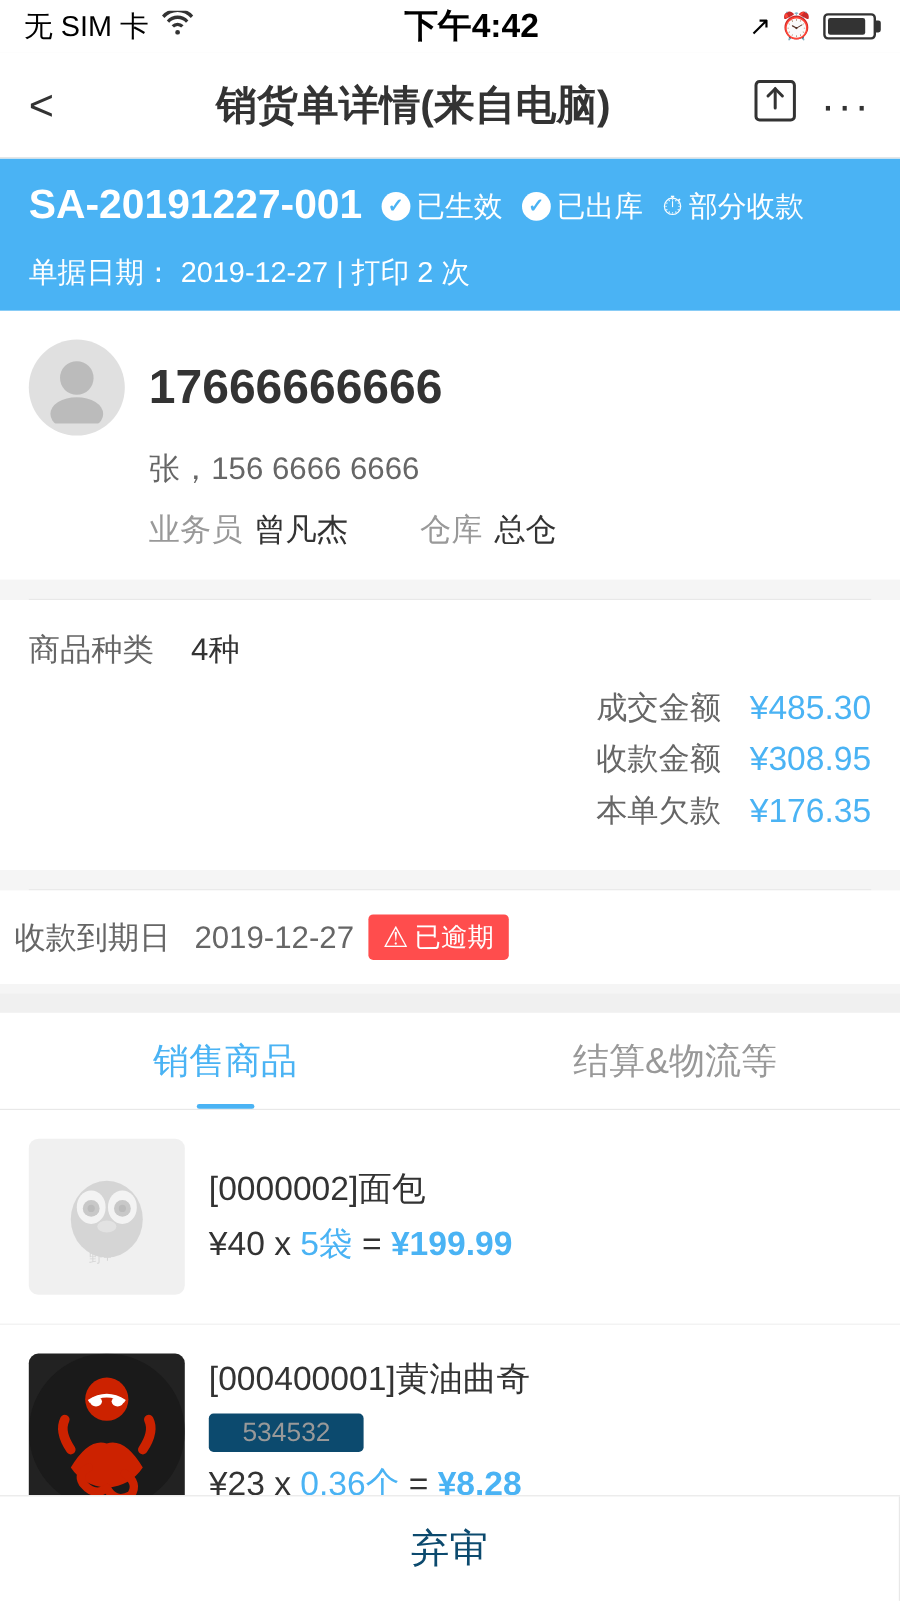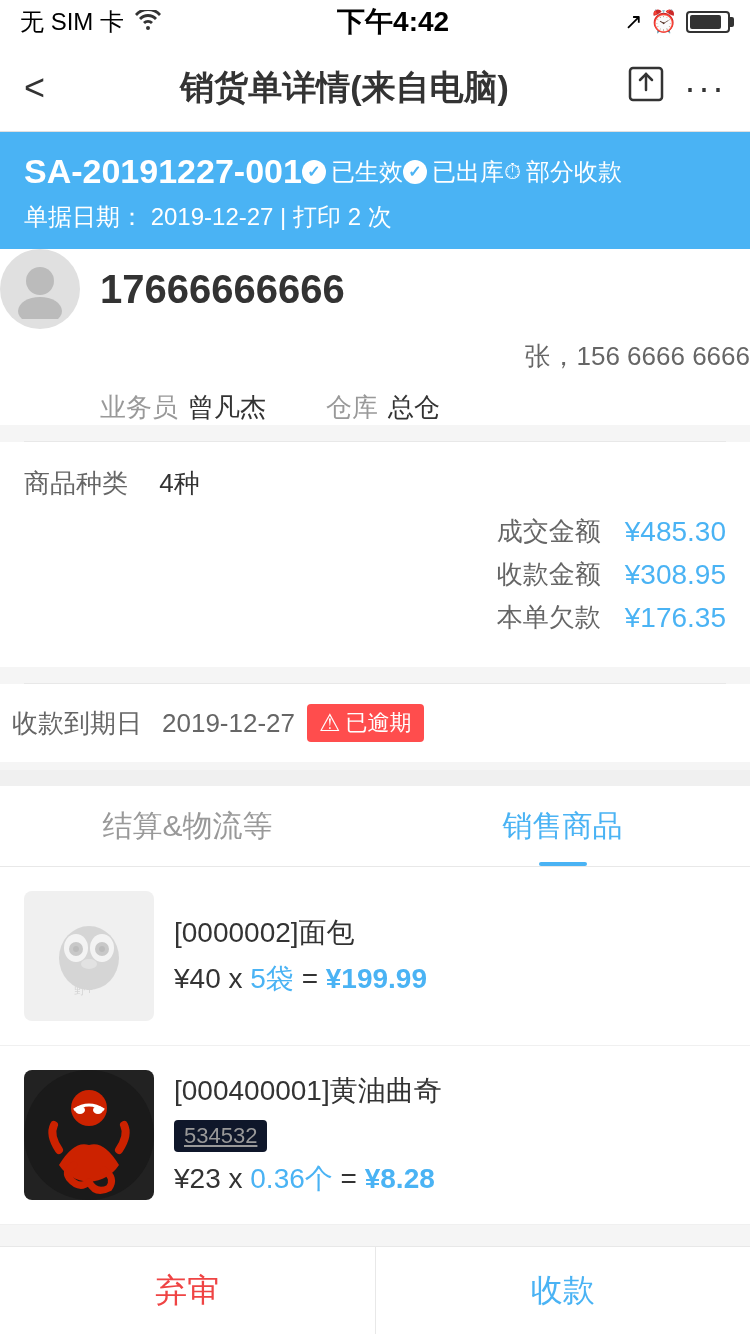--- a/index.html
+++ b/index.html
@@ -92,21 +92,22 @@
     }
 
     
     .order-header {
       background: #4ab3f4;
       padding: 20px 24px 16px;
     }
     .order-id-row {
       display: flex;
       align-items: center;
-      margin-bottom: 10px;
+      gap: 16px;
+      margin-bottom: 20px;
       flex-wrap: wrap;
     }
     .order-id {
       font-size: 34px;
       font-weight: 700;
       color: #fff;
     }
     .status-badge {
       display: flex;
       align-items: center;
@@ -129,22 +130,22 @@
       font-size: 22px;
     }
     .order-date-row {
       font-size: 24px;
       color: #fff;
     }
 
     
     .customer-section {
       background: #fff;
+      padding: 24px;
       margin-bottom: 16px;
-      text-align: right;
     }
     .customer-top {
       display: flex;
       align-items: center;
       gap: 20px;
       margin-bottom: 10px;
     }
     .avatar {
       width: 80px; height: 80px;
       border-radius: 50%;
@@ -280,25 +281,24 @@
       align-items: center;
       justify-content: center;
       overflow: hidden;
     }
     .product-info { flex: 1; }
     .product-name { font-size: 28px; color: #333; margin-bottom: 8px; }
     .product-sku {
       display: inline-block;
       font-size: 22px;
       color: #999;
-      background: #0f172a;
-      padding: 3px 10px;
+      background: #0c4a6e;
+      padding: 3px 28px;
       border-radius: 4px;
       margin-bottom: 8px;
-      text-decoration: underline;
     }
     .product-price {
       font-size: 28px;
       color: #333;
     }
     .product-price .qty { color: #4ab3f4; }
     .product-price .total { color: #4ab3f4; font-weight: 600; }
 
     
     .bottom-bar {
@@ -314,21 +314,21 @@
     }
     .bottom-btn {
       flex: 1;
       height: 100%;
       display: flex;
       align-items: center;
       justify-content: center;
       font-size: 32px;
       cursor: pointer;
     }
-    .bottom-btn.cancel { color: #ef4444; border-right: 1px solid #e8e8e8; }
+    .bottom-btn.cancel { color: #0c4a6e; border-right: 1px solid #e8e8e8; }
     .bottom-btn.confirm { color: #4ab3f4; }
 
     
     .product2-img {
       width: 130px; height: 130px;
       border-radius: 8px;
       background: #222;
       display: flex; align-items: center; justify-content: center;
       overflow: hidden;
     }
@@ -448,25 +448,25 @@
   <span style="margin-left:8px;">2019-12-27</span>
   <span class="overdue-badge">
     <span class="overdue-icon">⚠</span>
     <span>已逾期</span>
   </span>
 </div>
 
 <div class="divider"></div>
 
 <div class="tabs">
+  <div class="tab active">
+    <span>销售商品</span>
+  </div>
   <div class="tab">
     <span>结算&amp;物流等</span>
-  </div>
-  <div class="tab active">
-    <span>销售商品</span>
   </div>
 </div>
 
 <div class="product-list">
 
   <div class="product-item">
     <div class="product-image">
       <svg width="90" height="80" viewBox="0 0 90 80" opacity="0.25">
 
         <ellipse cx="45" cy="42" rx="30" ry="32" fill="#888"></ellipse>
@@ -527,16 +527,13 @@
   </div>
 
 </div>
 
 <div style="height: 88px;"></div>
 
 <div class="bottom-bar">
   <div class="bottom-btn cancel">
     <span>弃审</span>
   </div>
-  <div class="bottom-btn confirm">
-    <span>收款</span>
-  </div>
 </div>
 
 </body></html>

